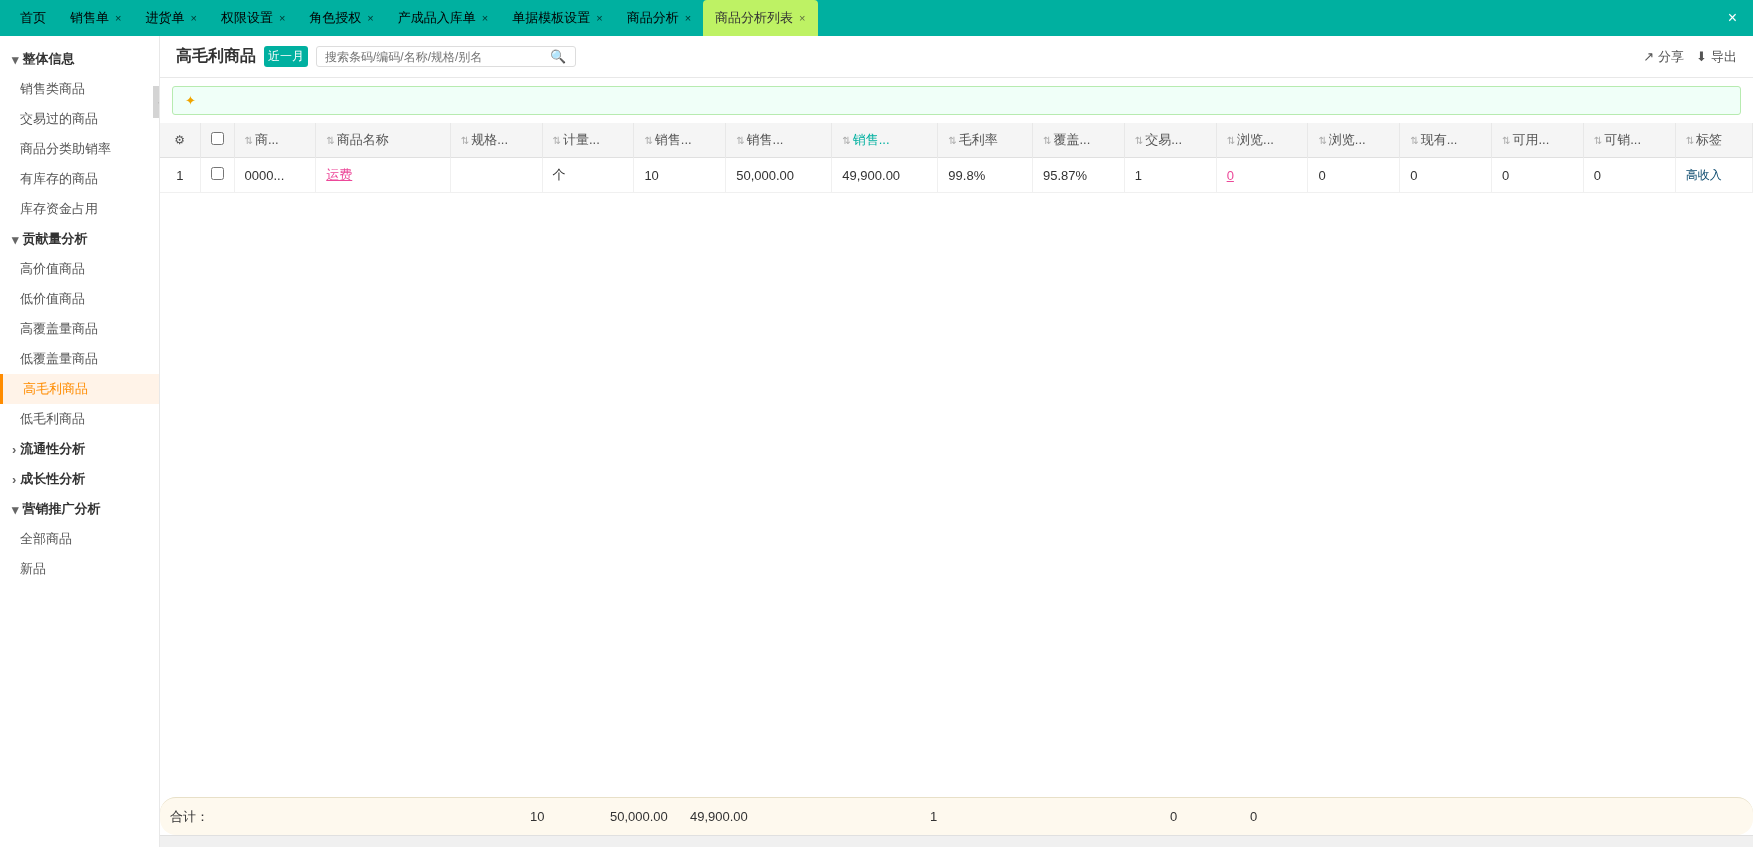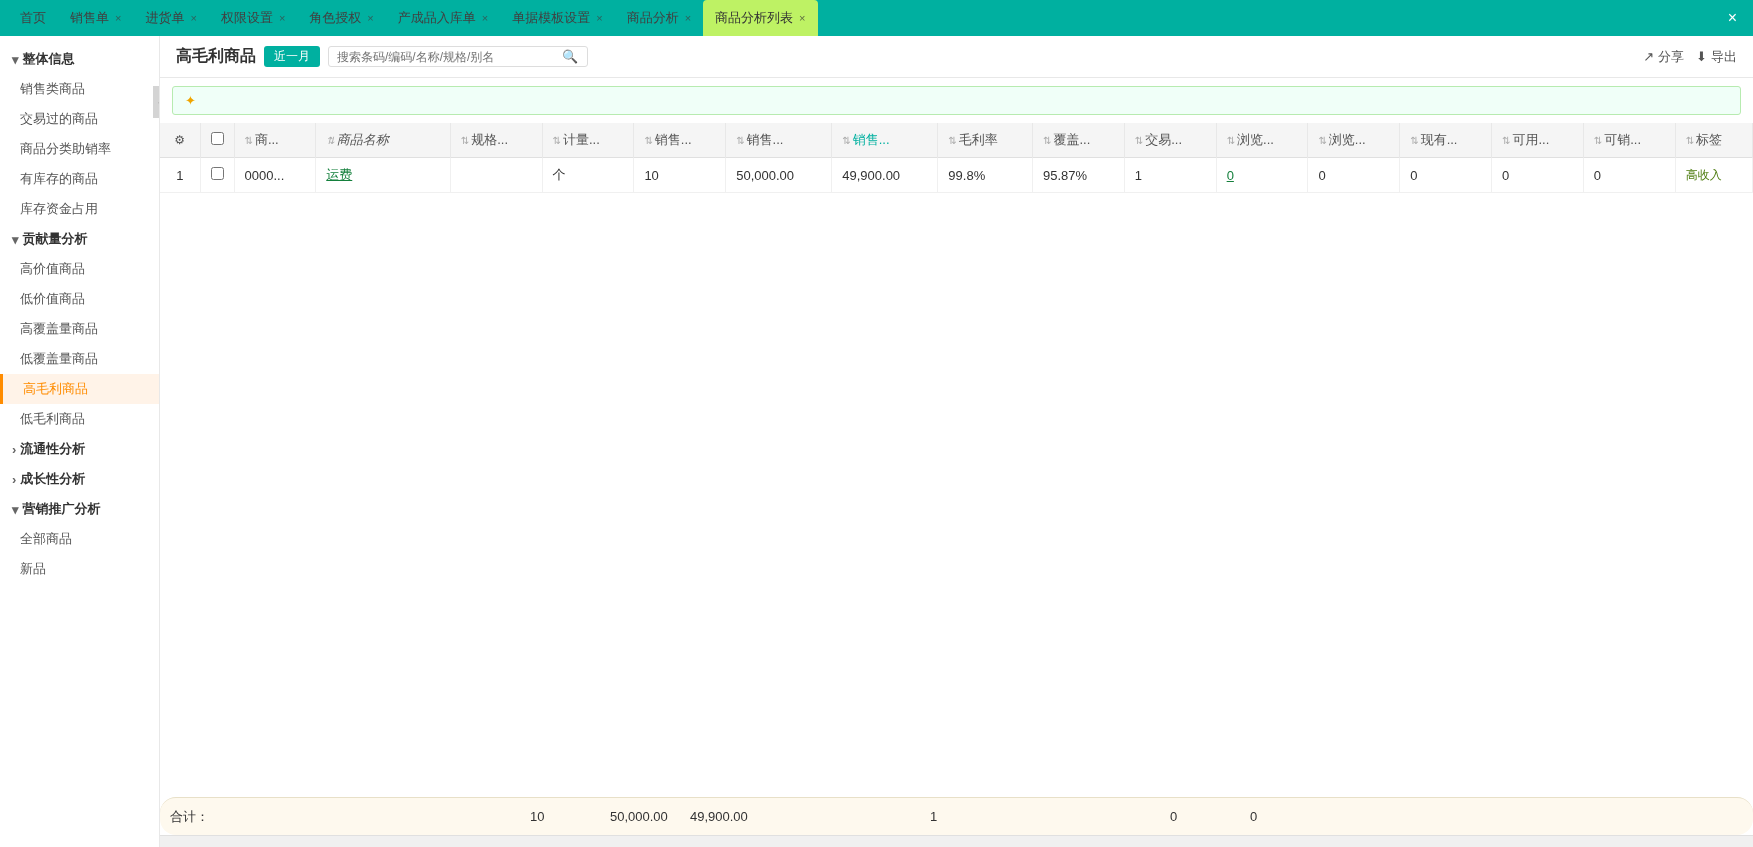--- a/index.html
+++ b/index.html
@@ -12,21 +12,21 @@
       background: #00b0a0;
       height: 36px;
       padding: 0 8px;
       gap: 0;
     }
     .nav-tab {
       display: flex;
       align-items: center;
       padding: 0 12px;
       height: 36px;
-      color: #404040;
+      color: #000000;
       cursor: pointer;
       white-space: nowrap;
       font-size: 13px;
       position: relative;
     }
     .nav-tab.active {
       background: #bef264;
       color: #333;
       border-radius: 4px 4px 0 0;
     }
@@ -103,21 +103,21 @@
     .content-title {
       font-size: 16px;
       font-weight: bold;
       color: #333;
     }
     .time-filter-btn {
       background: #00b0a0;
       color: #fff;
       border: none;
       border-radius: 3px;
-      padding: 2px 10px;
+      padding: 2px 4px;
       cursor: pointer;
       font-size: 12px;
     }
     .search-box {
       display: flex;
       align-items: center;
       border: 1px solid #ddd;
       border-radius: 3px;
       padding: 2px 8px;
       flex: 1;
@@ -192,21 +192,21 @@
       border-bottom: 1px solid #f0f0f0;
     }
     tbody td {
       padding: 8px 10px;
       color: #333;
       white-space: nowrap;
       border-right: 1px solid #f0f0f0;
       font-size: 13px;
     }
     .tag-high { color: #e8a020; font-size: 12px; }
-    .underline-link { text-decoration: underline; color: #15803d; cursor: pointer; }
+    .underline-link { text-decoration: underline; color: #ec4899; cursor: pointer; }
 
     
     .footer-totals {
       display: flex;
       align-items: center;
       background: #fef9ee;
       border-top: 1px solid #e8e0c8;
       padding: 8px 10px;
       font-size: 13px;
       color: #333;
@@ -385,21 +385,21 @@
 
     <div class="table-wrapper">
       <table>
         <thead>
           <tr>
             <th style="width:40px; text-align:center;">⚙</th>
             <th style="width:30px;">
               <input type="checkbox" style="">
             </th>
             <th><span class="sort-icon">⇅</span><span>商...</span></th>
-            <th style="min-width:100px;font-style:italic;"><span class="sort-icon">⇅</span><span>商品名称</span></th>
+            <th style="min-width:100px;"><span class="sort-icon">⇅</span><span>商品名称</span></th>
             <th><span class="sort-icon">⇅</span><span>规格...</span></th>
             <th><span class="sort-icon">⇅</span><span>计量...</span></th>
             <th><span class="sort-icon">⇅</span><span>销售...</span></th>
             <th><span class="sort-icon">⇅</span><span>销售...</span></th>
             <th style="color:#00b0a0;"><span class="sort-icon">⇅</span><span>销售...</span></th>
             <th><span class="sort-icon">⇅</span><span>毛利率</span></th>
             <th><span class="sort-icon">⇅</span><span>覆盖...</span></th>
             <th><span class="sort-icon">⇅</span><span>交易...</span></th>
             <th><span class="sort-icon">⇅</span><span>浏览...</span></th>
             <th><span class="sort-icon">⇅</span><span>浏览...</span></th>
@@ -422,21 +422,21 @@
       <td>50,000.00</td>
       <td>49,900.00</td>
       <td>99.8%</td>
       <td>95.87%</td>
       <td>1</td>
       <td><span class="underline-link">0</span></td>
       <td>0</td>
       <td>0</td>
       <td>0</td>
       <td>0</td>
-      <td><span class="tag-high" style="color:#4d7c0f">高收入</span></td>
+      <td><span class="tag-high" style="color:#0c4a6e">高收入</span></td>
     </tr>
           </tbody>
       </table>
     </div>
 
     <div class="footer-totals">
       <span class="footer-label">合计：</span>
       <span class="footer-cell" style="min-width:200px;"></span>
       <span class="footer-cell" style="min-width:100px;"></span>
       <span class="footer-cell">10</span>

